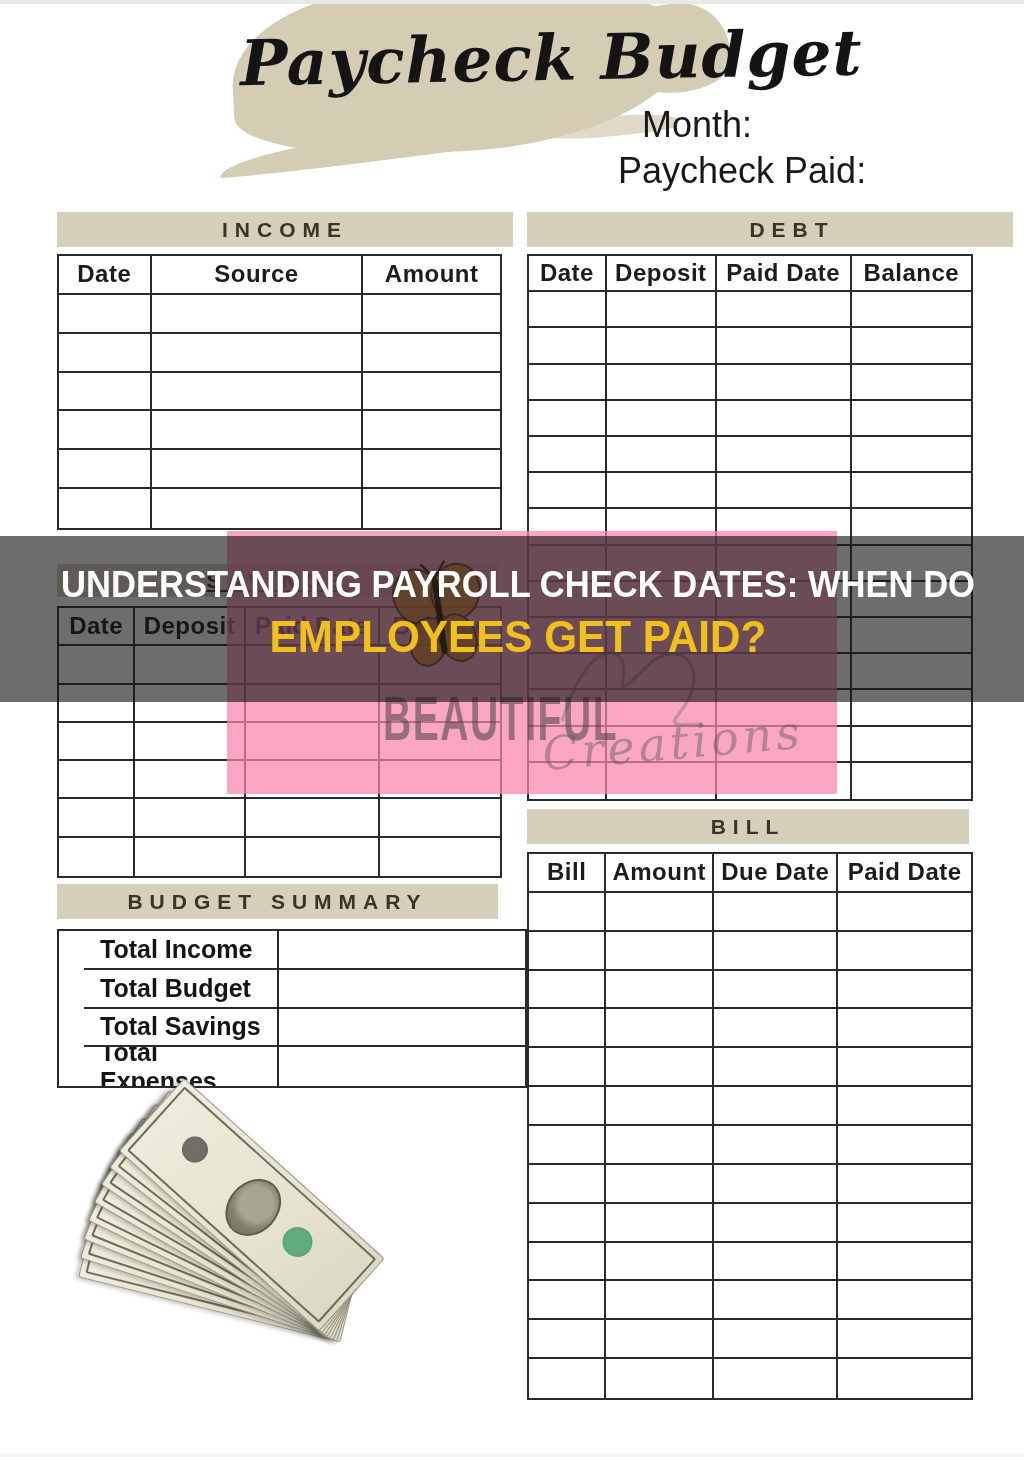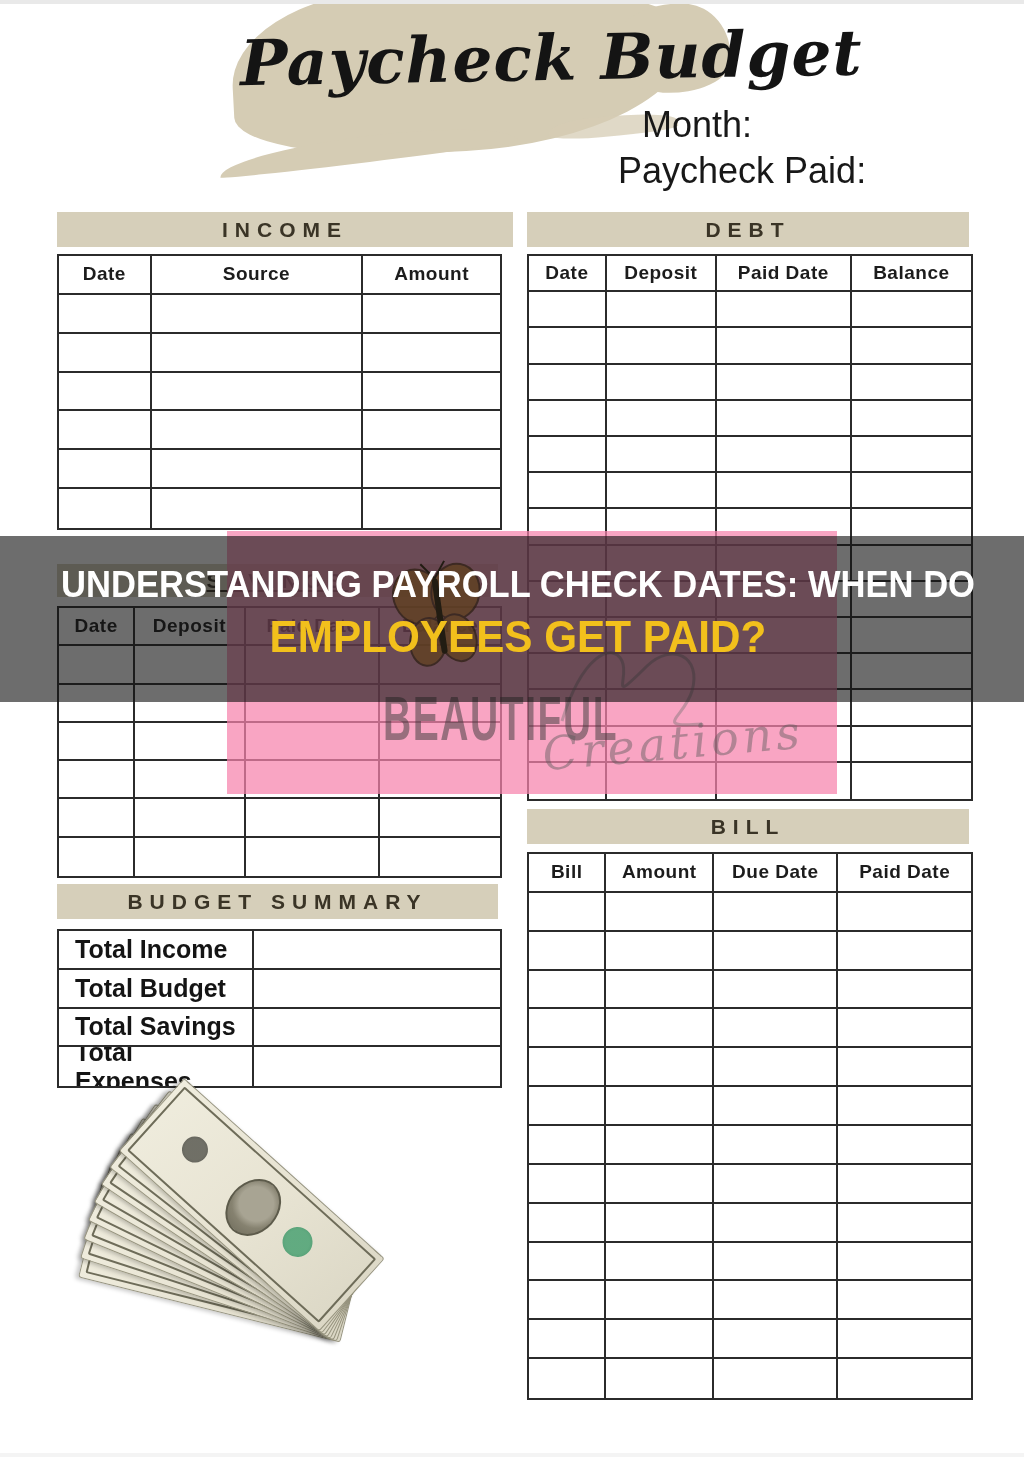--- a/index.html
+++ b/index.html
@@ -38,21 +38,21 @@
   .meta-label{position:absolute;font-size:36px;color:#181818;white-space:nowrap;}
   .month-label{left:642px;top:100px;}
   .paydate-label{left:618px;top:146px;}
   
   .bar{
     position:absolute;display:flex;align-items:center;justify-content:center;
     background:var(--header_bar,#d6cfba);
     font-size:21px;font-weight:700;letter-spacing:7px;color:var(--bar_text,#3a3426);
   }
   .bar-income{left:57px;top:208px;width:456px;height:35px;}
-  .bar-debt{left:527px;top:208px;width:442px;height:35px;}
+  .bar-debt{left:527px;top:208px;width:442px;height:35px;padding-left:44px;}
   .bar-savings{left:57px;top:560px;width:441px;height:33px;text-decoration:underline;}
   .bar-bill{left:527px;top:805px;width:442px;height:35px;}
   .bar-summary{left:57px;top:880px;width:441px;height:35px;text-align:center;}
   
   .grid-table{
     position:absolute;display:grid;grid-auto-rows:1fr;
     background:#fff;border:2px solid var(--table_border,#2b2b2b);
   }
   .t-income{left:57px;top:250px;width:441px;height:272px;}
   .t-debt{left:527px;top:250px;width:442px;height:543px;}
@@ -60,21 +60,21 @@
   .t-bill{left:527px;top:848px;width:442px;height:544px;}
   .t-summary{left:57px;top:925px;width:441px;height:155px;}
   .cell{
     display:flex;align-items:center;justify-content:center;
     border-right:2px solid var(--table_border,#2b2b2b);
     border-bottom:2px solid var(--table_border,#2b2b2b);
     overflow:hidden;
   }
   .cell.no-r{border-right:none;}
   .cell.no-b{border-bottom:none;}
-  .cell.th{font-weight:700;font-size:19px;color:#1c1c1c;letter-spacing:.5px;}
+  .cell.th{font-weight:700;font-size:24px;color:#1c1c1c;letter-spacing:.5px;}
   .t-summary .cell:nth-child(odd){
     justify-content:flex-start;padding-left:16px;
     font-weight:700;font-size:25px;color:#141414;
   }
   
   .pink-block{
     position:absolute;left:227px;top:527px;width:610px;height:263px;
     background:var(--pink,rgba(246,130,172,0.72));z-index:2;
   }
   .watermark-word{
@@ -316,21 +316,21 @@
       <div class="cell td no-r"></div>
       <div class="cell td"></div>
       <div class="cell td"></div>
       <div class="cell td"></div>
       <div class="cell td no-r"></div>
       <div class="cell td no-b"></div>
       <div class="cell td no-b"></div>
       <div class="cell td no-b"></div>
       <div class="cell td no-r no-b"></div>
     </div>
-  <div class="grid-table t-summary" style="grid-template-columns: 44.2fr 55.8fr;">
+  <div class="grid-table t-summary" style="grid-template-columns: 44.2fr 55.8fr; padding-left: 25px;">
       <div class="cell td">Total Income</div>
       <div class="cell td no-r"></div>
       <div class="cell td">Total Budget</div>
       <div class="cell td no-r"></div>
       <div class="cell td">Total Savings</div>
       <div class="cell td no-r"></div>
       <div class="cell td no-b">Total Expenses</div>
       <div class="cell td no-r no-b"></div>
     </div>
 

